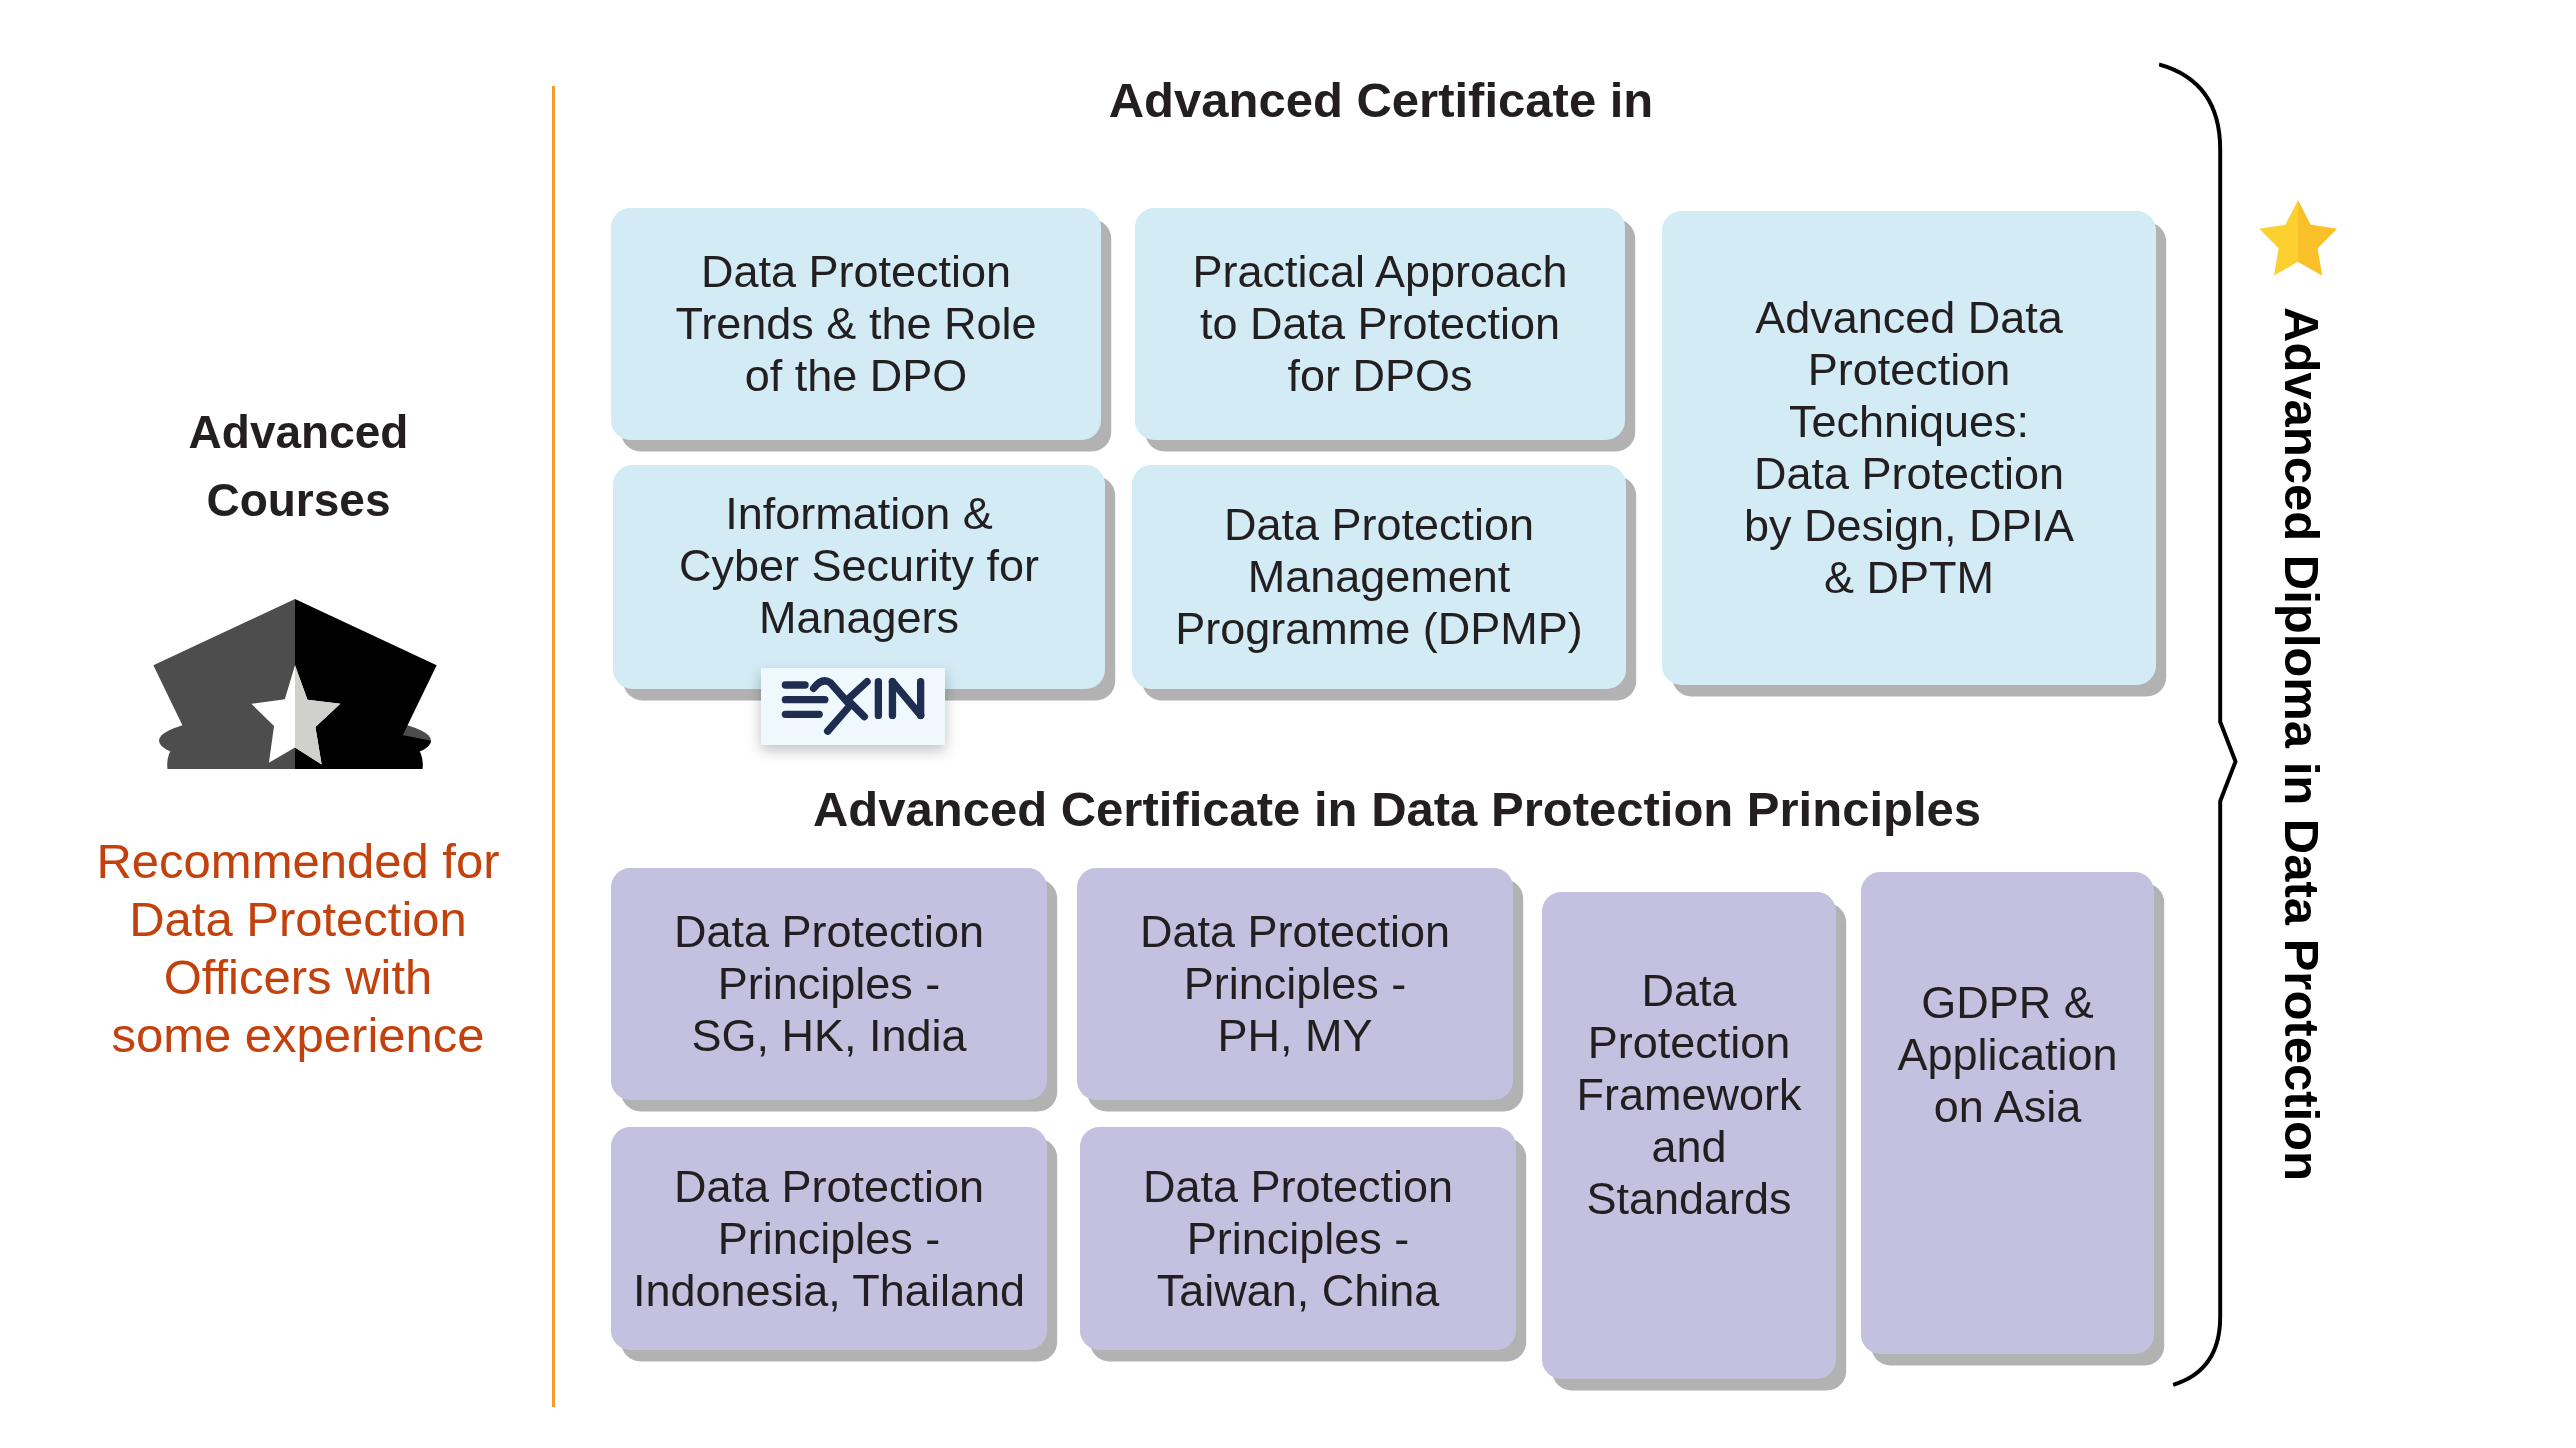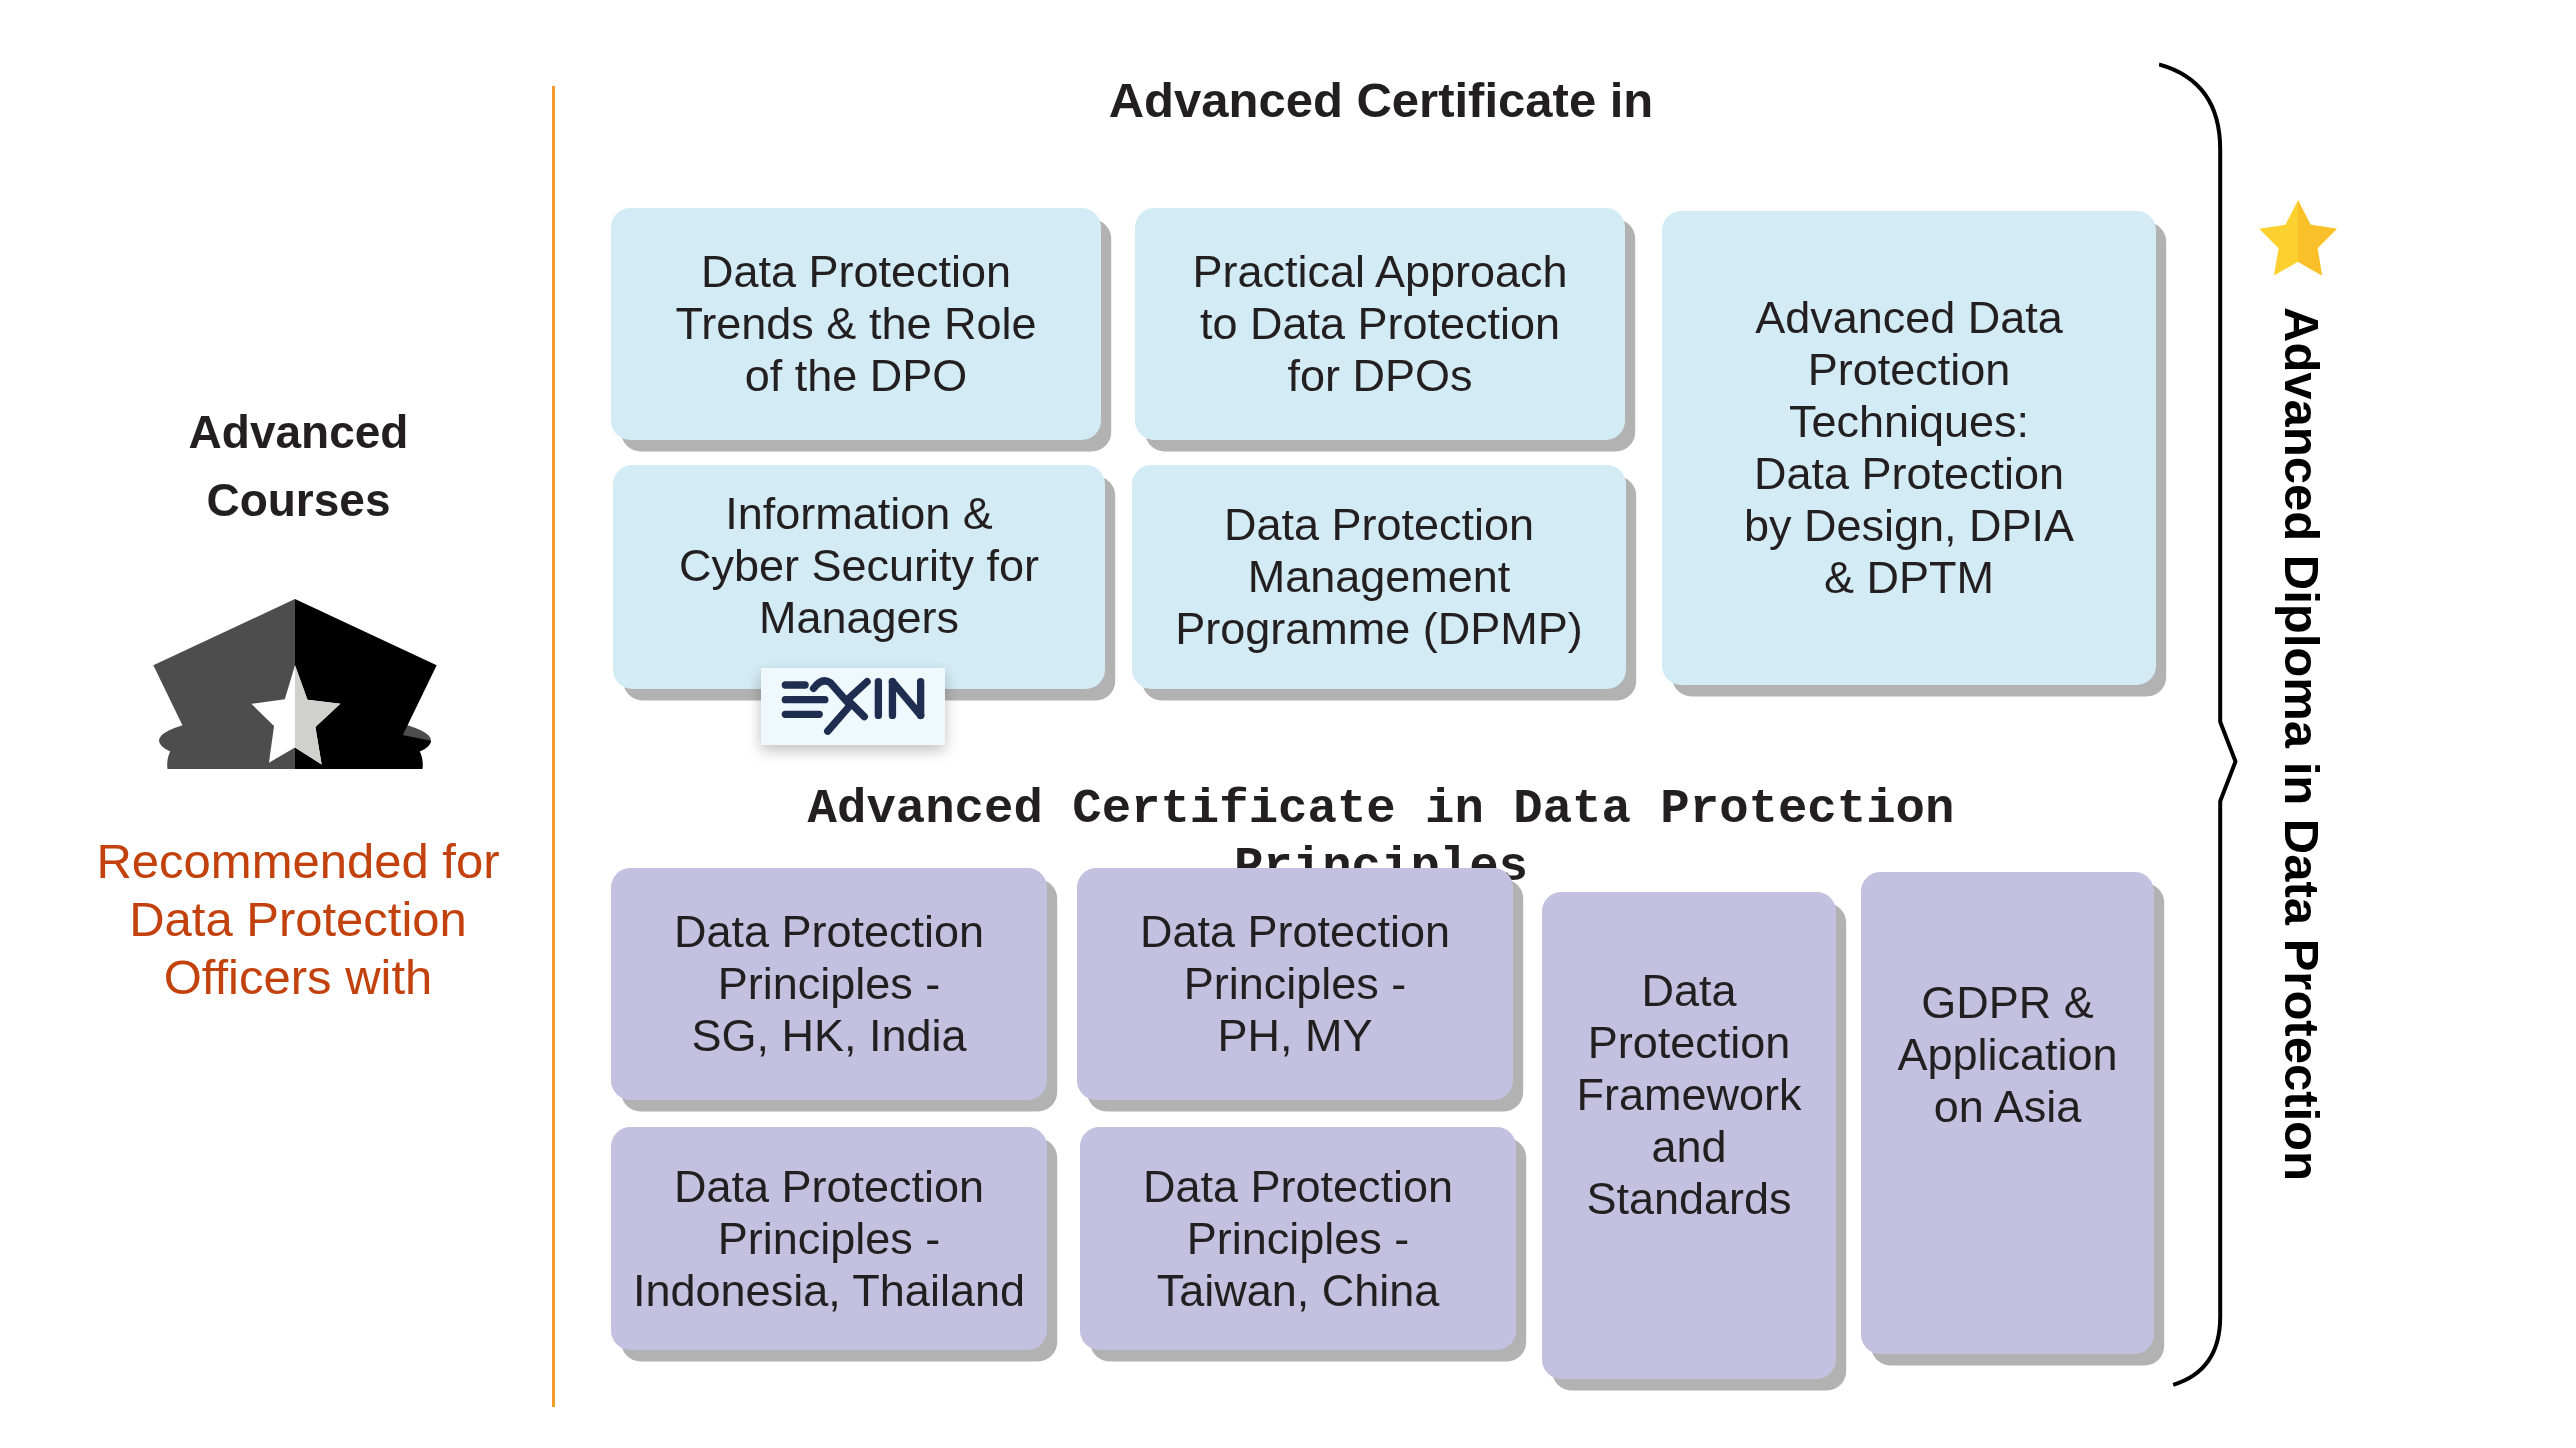--- a/index.html
+++ b/index.html
@@ -44,20 +44,21 @@
   <path d="M250 202 L490 250 A240 48 0 0 1 250 298 Z" fill="#000"></path>
 
   <path d="M250 117 L272 178 L330 185 L286 226 L297 292 L250 262 L204 289 L213 224 L173 185 L232 177 Z" fill="#ffffff"></path>
   <path d="M250 117 L272 178 L330 185 L286 226 L297 292 L250 262 Z" fill="#d0d0cd"></path>
 </svg>
 
 <div class="abs left-sub">
   <div>Recommended for</div>
   <div>Data Protection</div>
   <div>Officers with</div>
+  <div>some experience</div>
 </div>
 
 <div class="abs divider"></div>
 
 <div class="abs section-title" style="left:739px; top:71px; width:1284px;">
   <div>Advanced Certificate in</div>
 </div>
 
 <div class="box blue" style="left:611px; top:208px; width:490px; height:232px;">
   <span>Data Protection
@@ -98,21 +99,21 @@
       <line x1="155" y1="10" x2="120" y2="42"></line>
       <line x1="120" y1="42" x2="150" y2="72"></line>
       <line x1="175" y1="10" x2="175" y2="70"></line>
       <line x1="200" y1="70" x2="200" y2="10"></line>
       <line x1="200" y1="10" x2="250" y2="70"></line>
       <line x1="250" y1="70" x2="250" y2="10"></line>
     </g>
   </svg>
 </div>
 
-<div class="abs section-title" style="left:739px; top:780px; width:1284px;font-family:Liberation Mono, monospace;">Advanced Certificate in Data Protection Principles</div>
+<div class="abs section-title" style="left:755px; top:780px; width:1284px;">Advanced Certificate in Data Protection Principles</div>
 
 <div class="box purple" style="left:611px; top:868px; width:436px; height:232px;">
   <span>Data Protection
 Principles -
 SG, HK, India</span>
 </div>
 <div class="box purple" style="left:1077px; top:868px; width:436px; height:232px;">
   <span>Data Protection
 Principles -
 PH, MY</span>

